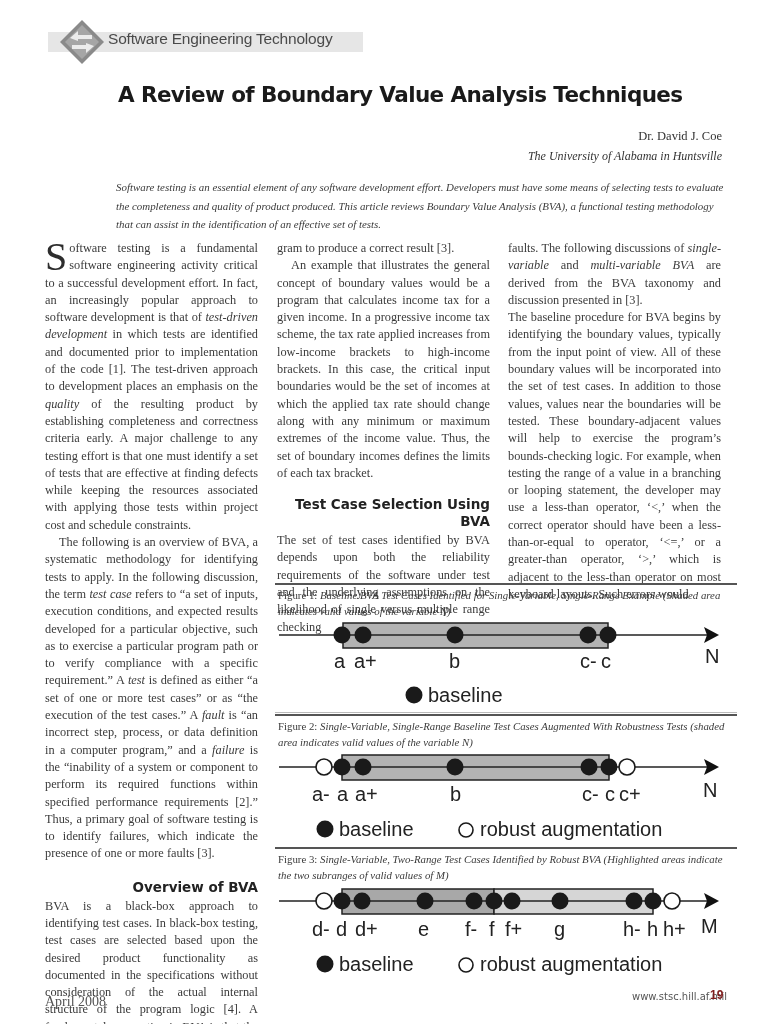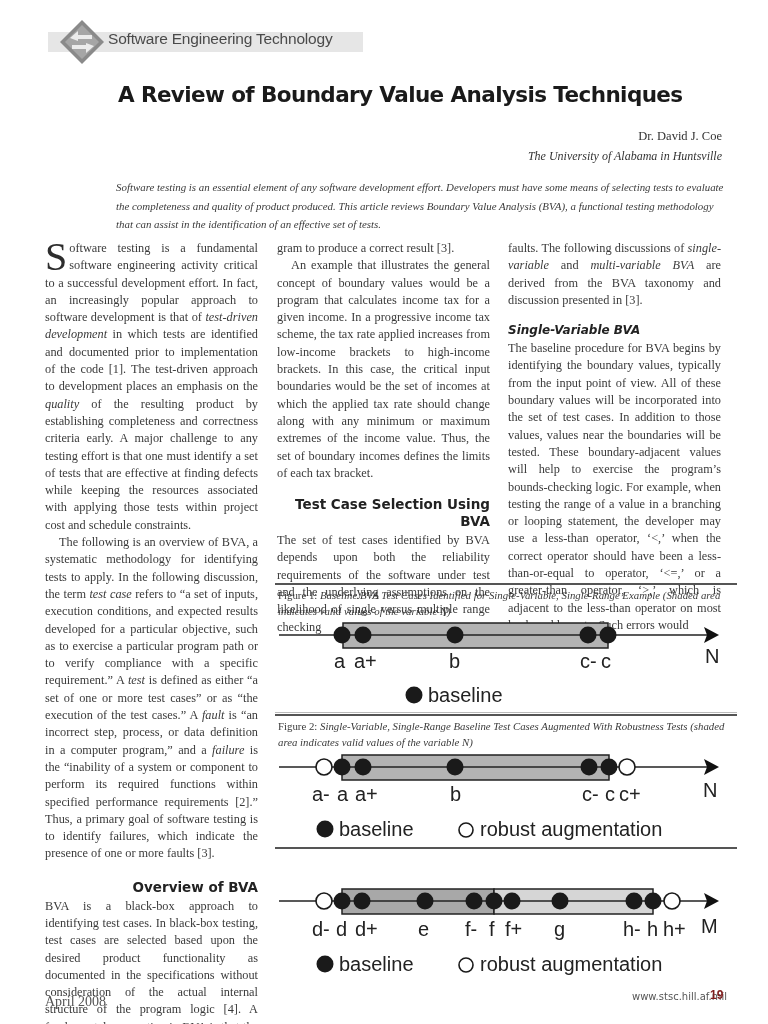--- a/index.html
+++ b/index.html
@@ -78,21 +78,20 @@
   <p>gram to produce a correct result [3].</p>
   <p class="indent">An example that illustrates the general concept of boundary values would be a program that calculates income tax for a given income. In a progressive income tax scheme, the tax rate applied increases from low-income brackets to high-income brackets. In this case, the critical input boundaries would be the set of incomes at which the applied tax rate should change along with any minimum or maximum extremes of the income value. Thus, the set of boundary incomes defines the limits of each tax bracket.</p>
   <div class="h2" style="margin-top:14px;">Test Case Selection Using BVA</div>
   <p>The set of test cases identified by BVA depends upon both the reliability requirements of the software under test and the underlying assumptions on the likelihood of single versus multiple range checking</p>
 </div>
 
 <div class="abs col col3">
   <p>
     <span>faults. The following discussions of </span><em>single-variable</em><span> and </span><em>multi-variable BVA</em><span> are derived from the BVA taxonomy and discussion presented in [3].</span>
   </p>
-  <div class="h3">Single-Variable BVA</div>
   <p>The baseline procedure for BVA begins by identifying the boundary values, typically from the input point of view. All of these boundary values will be incorporated into the set of test cases. In addition to those values, values near the boundaries will be tested. These boundary-adjacent values will help to exercise the program’s bounds-checking logic. For example, when testing the range of a value in a branching or looping statement, the developer may use a less-than operator, ‘&lt;,’ when the correct operator should have been a less-than-or-equal to operator, ‘&lt;=,’ or a greater-than operator, ‘&gt;,’ which is adjacent to the less-than operator on most keyboard layouts. Such errors would</p>
 </div>
 
 <div class="abs fig" style="top:583px;height:130px;">
   <div class="fig-rule-top"></div>
   <div class="fig-caption">
     <span>Figure 1: </span><span class="cap-body">Baseline BVA Test Cases Identified for Single-Variable, Single-Range Example (Shaded area indicates valid values of  the variable N)</span>
   </div>
   <svg class="fig-svg" width="462" height="90" viewBox="0 0 462 90">
     <rect x="68" y="2" width="265" height="25" fill="#b3b3b3" stroke="#222" stroke-width="1.5"></rect>
@@ -149,20 +148,23 @@
       <circle cx="50" cy="77" r="8.5" fill="#1a1a1a"></circle>
       <text x="64" y="84">baseline</text>
       <circle cx="191" cy="78" r="7" fill="#fff" stroke="#1a1a1a" stroke-width="1.6"></circle>
       <text x="205" y="84">robust augmentation</text>
     </g>
   </svg>
 </div>
 
 <div class="abs fig" style="top:847px;height:135px;">
   <div class="fig-rule-top"></div>
+  <div class="fig-caption">
+    <span>Figure 3: </span><span class="cap-body">Single-Variable, Two-Range Test Cases Identified by Robust BVA (Highlighted areas indicate the two subranges of  valid values of  M)</span>
+  </div>
   <svg class="fig-svg" width="462" height="95" viewBox="0 0 462 95">
     <rect x="67" y="4" width="152" height="25" fill="#a8a8a8" stroke="#222" stroke-width="1.5"></rect>
     <rect x="219" y="4" width="159" height="25" fill="#d6d6d6" stroke="#222" stroke-width="1.5"></rect>
     <line x1="4" y1="16" x2="432" y2="16" stroke="#222" stroke-width="1.5"></line>
     <polygon points="444,16 429,8 432,16 429,24" fill="#111"></polygon>
     <circle cx="49" cy="16" r="8" fill="#fff" stroke="#1a1a1a" stroke-width="1.6"></circle>
     <circle cx="397" cy="16" r="8" fill="#fff" stroke="#1a1a1a" stroke-width="1.6"></circle>
     <g fill="#1a1a1a">
       <circle cx="67" cy="16" r="8.5"></circle>
         <circle cx="87" cy="16" r="8.5"></circle>

